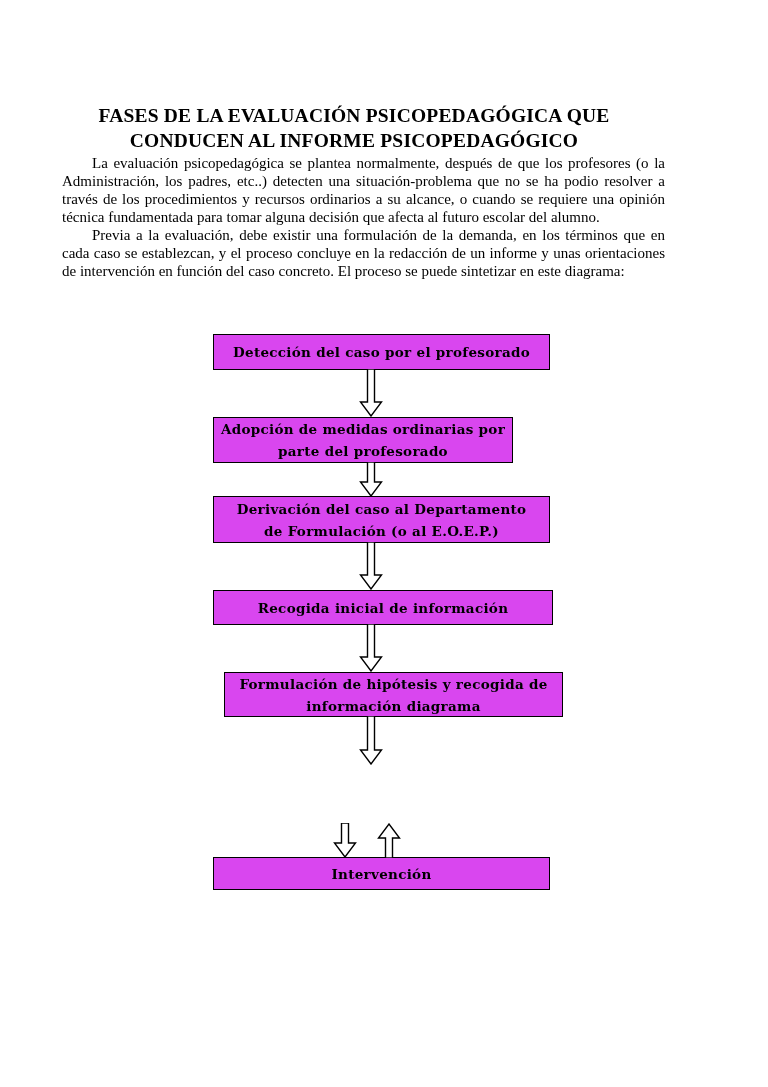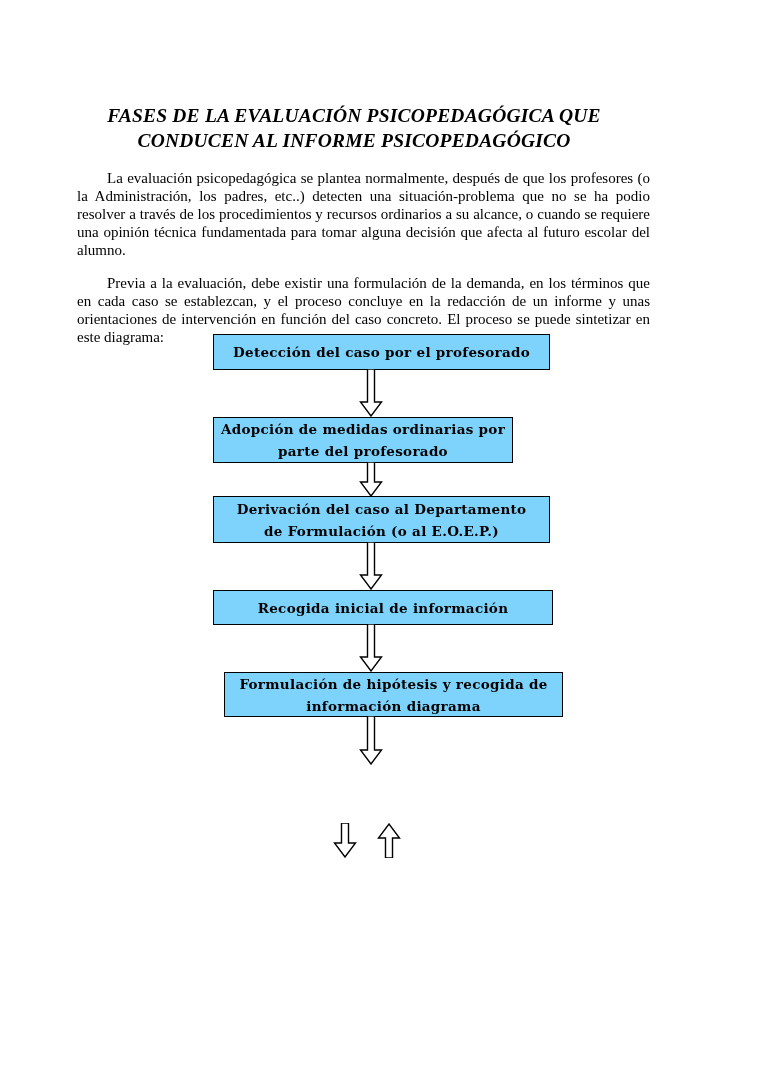--- a/index.html
+++ b/index.html
@@ -11,42 +11,41 @@
     overflow: hidden;
     color: #000000;
   }
   .doc-title {
     position: absolute;
     left: 48px;
     top: 90px;
     width: 612px;
     text-align: center;
     font-family: "Liberation Serif", serif;
-    font-style: italic;
     font-weight: bold;
     font-size: 19.5px;
     line-height: 25px;
     letter-spacing: 0.2px;
   }
   .body-text {
     position: absolute;
     left: 62px;
     top: 154px;
     width: 603px;
     font-family: "Liberation Serif", serif;
     font-size: 15px;
     line-height: 18px;
     text-align: justify;
   }
-  .body-text p { margin: 15px; text-indent: 30px; }
+  .body-text p { margin: 0; text-indent: 30px; }
   .fbox {
     position: absolute;
     box-sizing: border-box;
     border: 1.5px solid #000000;
-    background: #7dd3fc;
+    background: #d946ef;
     display: flex;
     align-items: center;
     justify-content: center;
     text-align: center;
     font-family: "DejaVu Serif", serif;
     font-weight: bold;
     font-size: 13.5px;
     line-height: 22px;
     letter-spacing: 0.3px;
     padding: 0 4px;
@@ -87,20 +86,23 @@
 
   <div class="fbox" style="left:213px;top:590px;width:340px;height:35px">
     <span class="nowrap">Recogida inicial de información</span>
   </div>
 
   <div class="fbox" style="left:224px;top:672px;width:339px;height:45px">
     <span class="w330">Formulación de hipótesis y recogida de información diagrama</span>
   </div>
 
 
+  <div class="fbox" style="left:213px;top:857px;width:337px;height:33px">
+    <span class="nowrap">Intervención</span>
+  </div>
 
   <svg class="arrow" style="left:358px;top:369px" width="26" height="48" viewBox="0 0 26 48">
     <path d="M9.5 0 L9.5 33 L2.5 33 L13 47 L23.5 33 L16.5 33 L16.5 0 Z" fill="#ffffff" stroke="#000000" stroke-width="1.4"></path>
   </svg>
 
   <svg class="arrow" style="left:358px;top:462px" width="26" height="35" viewBox="0 0 26 35">
     <path d="M9.5 0 L9.5 20 L2.5 20 L13 34 L23.5 20 L16.5 20 L16.5 0 Z" fill="#ffffff" stroke="#000000" stroke-width="1.4"></path>
   </svg>
 
   <svg class="arrow" style="left:358px;top:542px" width="26" height="48" viewBox="0 0 26 48">

